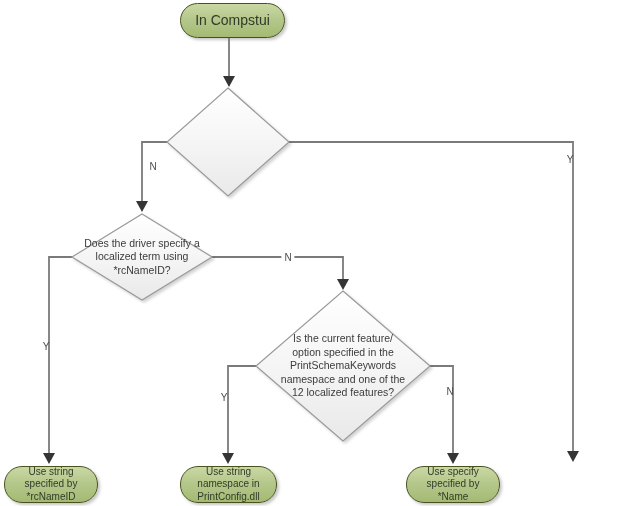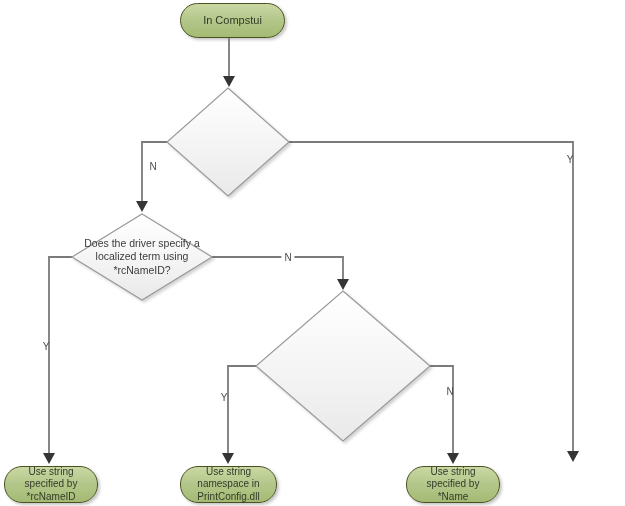--- a/index.html
+++ b/index.html
@@ -47,21 +47,21 @@
     background: linear-gradient(180deg, #cad8a4 0%, #b5c88c 45%, #a4ba73 100%);
     border: 1.6px solid #49521f;
     border-radius: 18px;
     color: #333a28;
     font-size: 10px;
     line-height: 12.5px;
     box-shadow: 2px 2px 3px rgba(130,130,130,0.45);
     padding: 2px 3px;
   }
   .start {
-    font-size: 11px;
+    font-size: 14px;
   }
   .decision-text {
     position: absolute;
     display: flex;
     align-items: center;
     justify-content: center;
     text-align: center;
     color: #3b3b3b;
     font-size: 10.5px;
     line-height: 13.5px;
@@ -140,29 +140,32 @@
     <polygon class="diamond" points="343,291 430,366 343,441 256,366"></polygon>
   </svg>
 
   <div id="start-node" class="start">
     <span>In Compstui</span>
   </div>
 
   <div id="d2-text" class="decision-text">
     <span>Does the driver specify a localized term using *rcNameID?</span>
   </div>
+  <div id="d3-text" class="decision-text">
+    <span>Is the current feature/ option specified in the PrintSchemaKeywords namespace and one of the 12 localized features?</span>
+  </div>
 
   <div id="terminal-1" class="terminal">
     <span>Use string specified by *rcNameID</span>
   </div>
   <div id="terminal-2" class="terminal">
     <span>Use string namespace in PrintConfig.dll</span>
   </div>
   <div id="terminal-3" class="terminal">
-    <span>Use string specified by *Name</span>
+    <span>Use specify specified by *Name</span>
   </div>
 
   <div id="lbl-d1-no" class="edge-label">N</div>
   <div id="lbl-d1-yes" class="edge-label">Y</div>
   <div id="lbl-d2-yes" class="edge-label">Y</div>
   <div id="lbl-d2-no" class="edge-label on-line">N</div>
   <div id="lbl-d3-yes" class="edge-label">Y</div>
   <div id="lbl-d3-no" class="edge-label">N</div>
 
 </div>

